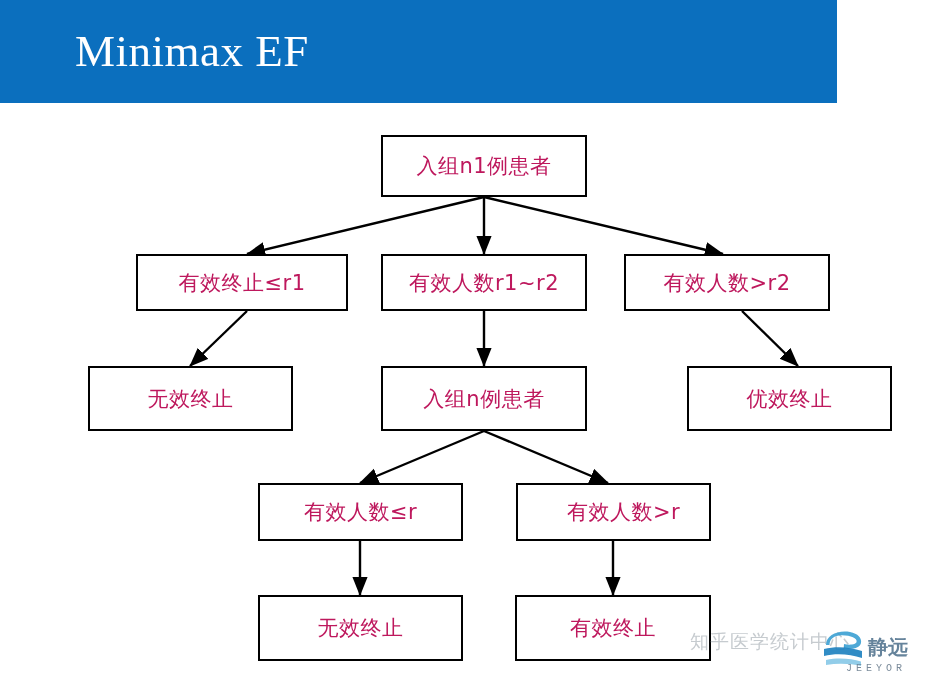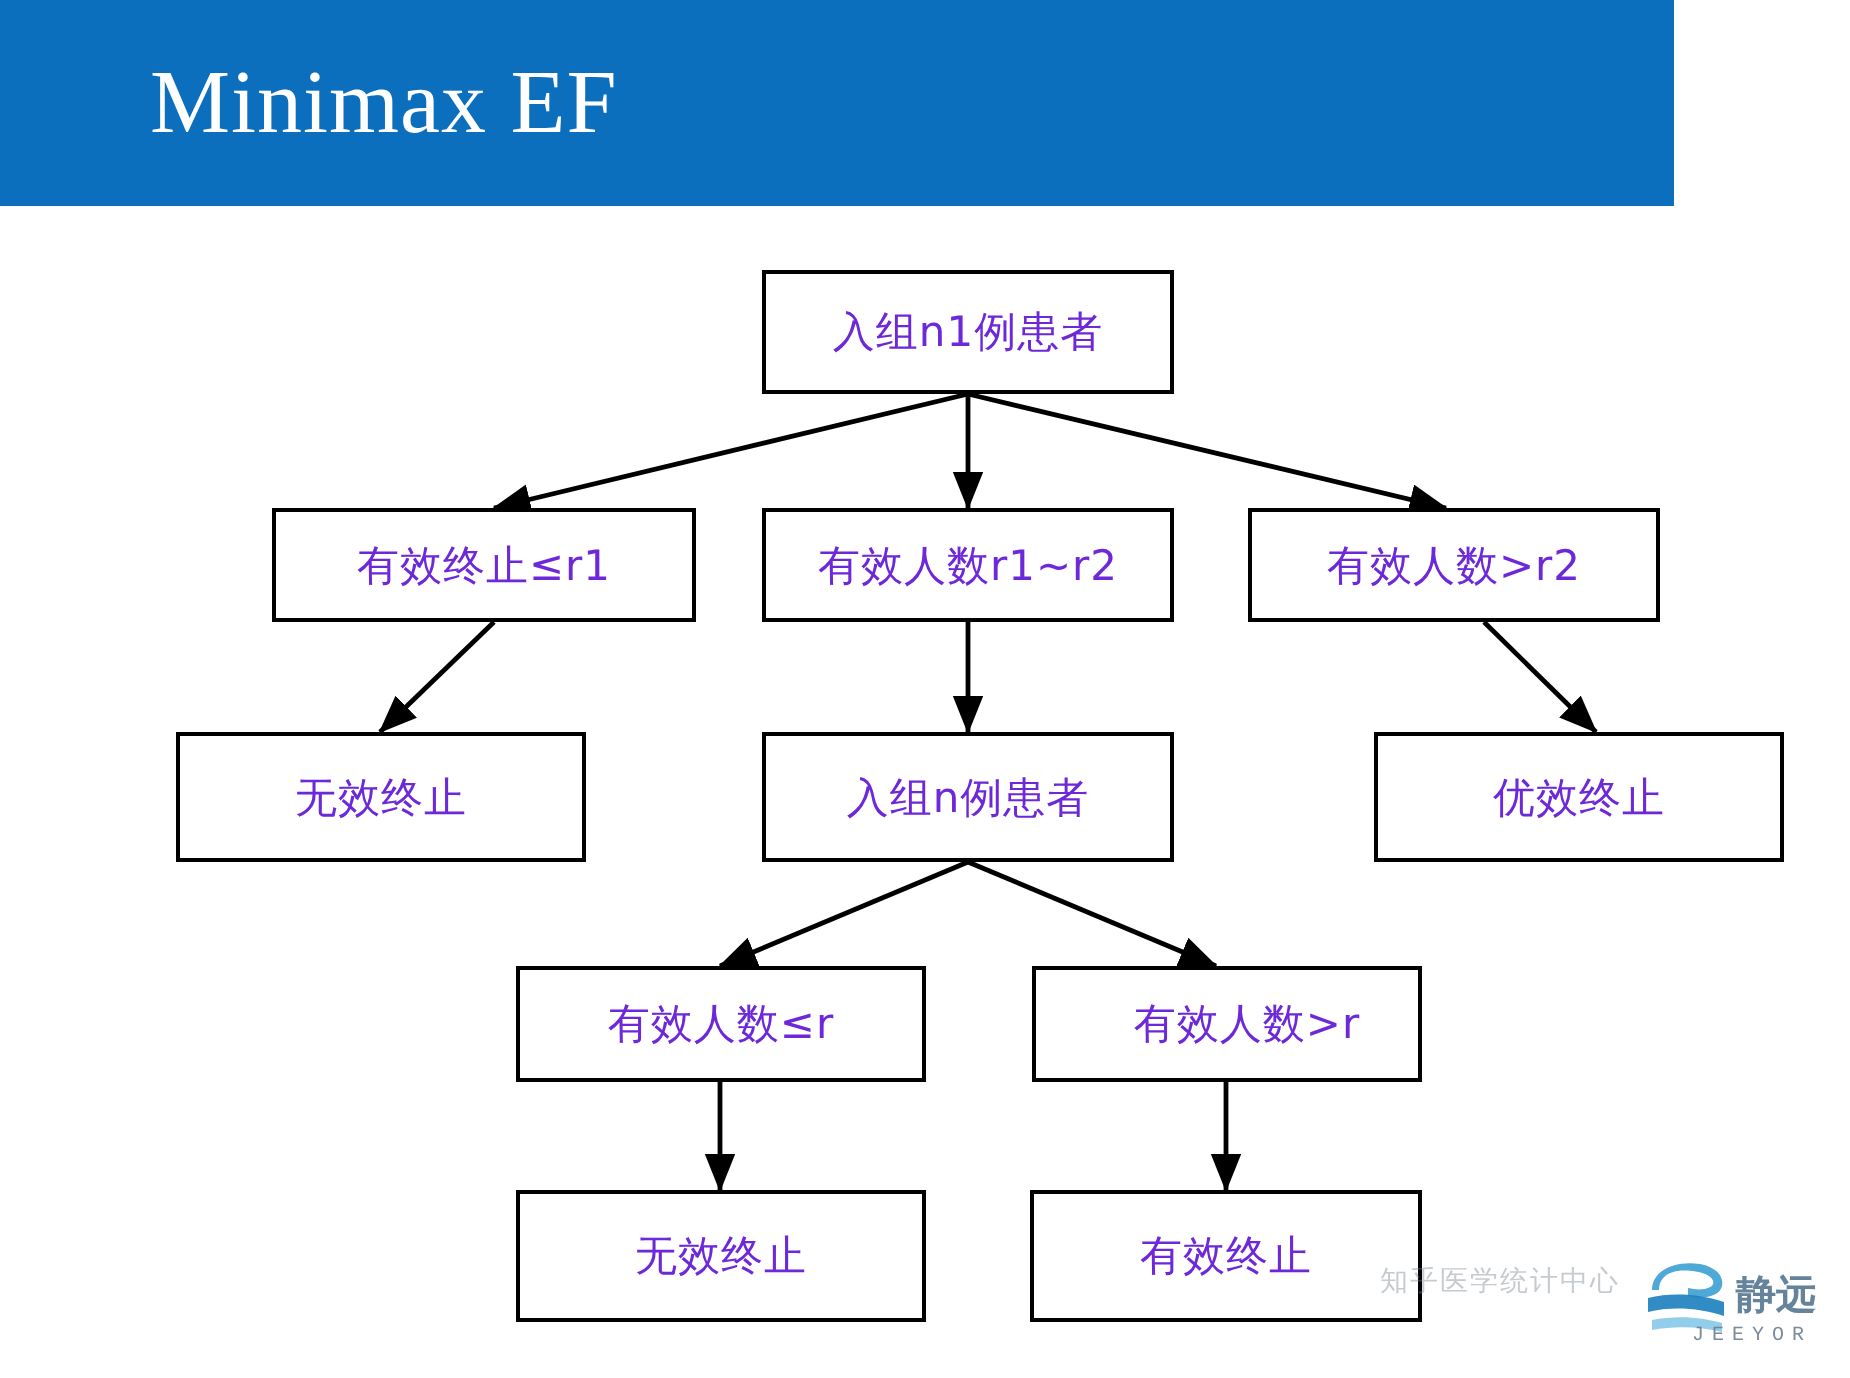--- a/index.html
+++ b/index.html
@@ -57,21 +57,21 @@
     height: 586px;
   }
   .node {
     position: absolute;
     box-sizing: border-box;
     border: 2.5px solid #000000;
     background: #ffffff;
     display: flex;
     align-items: center;
     justify-content: center;
-    color: #6d28d9;
+    color: #be185d;
   }
   .node-label {
     font-family: "DejaVu Sans", "Liberation Sans", sans-serif;
     font-size: 21px;
     line-height: 24px;
     white-space: nowrap;
     letter-spacing: 0.5px;
   }
   
   #watermark {
@@ -80,21 +80,21 @@
     top: 618px;
     width: 235px;
     height: 71px;
     pointer-events: none;
   }
   #wm-text {
     position: absolute;
     left: 0px;
     top: 12px;
     font-family: "DejaVu Sans", "Liberation Sans", sans-serif;
-    font-size: 14px;
+    font-size: 19px;
     line-height: 22px;
     color: rgba(120, 130, 140, 0.42);
     white-space: nowrap;
     letter-spacing: 1px;
   }
   #wm-logo {
     position: absolute;
     left: 128px;
     top: 5px;
     width: 104px;

